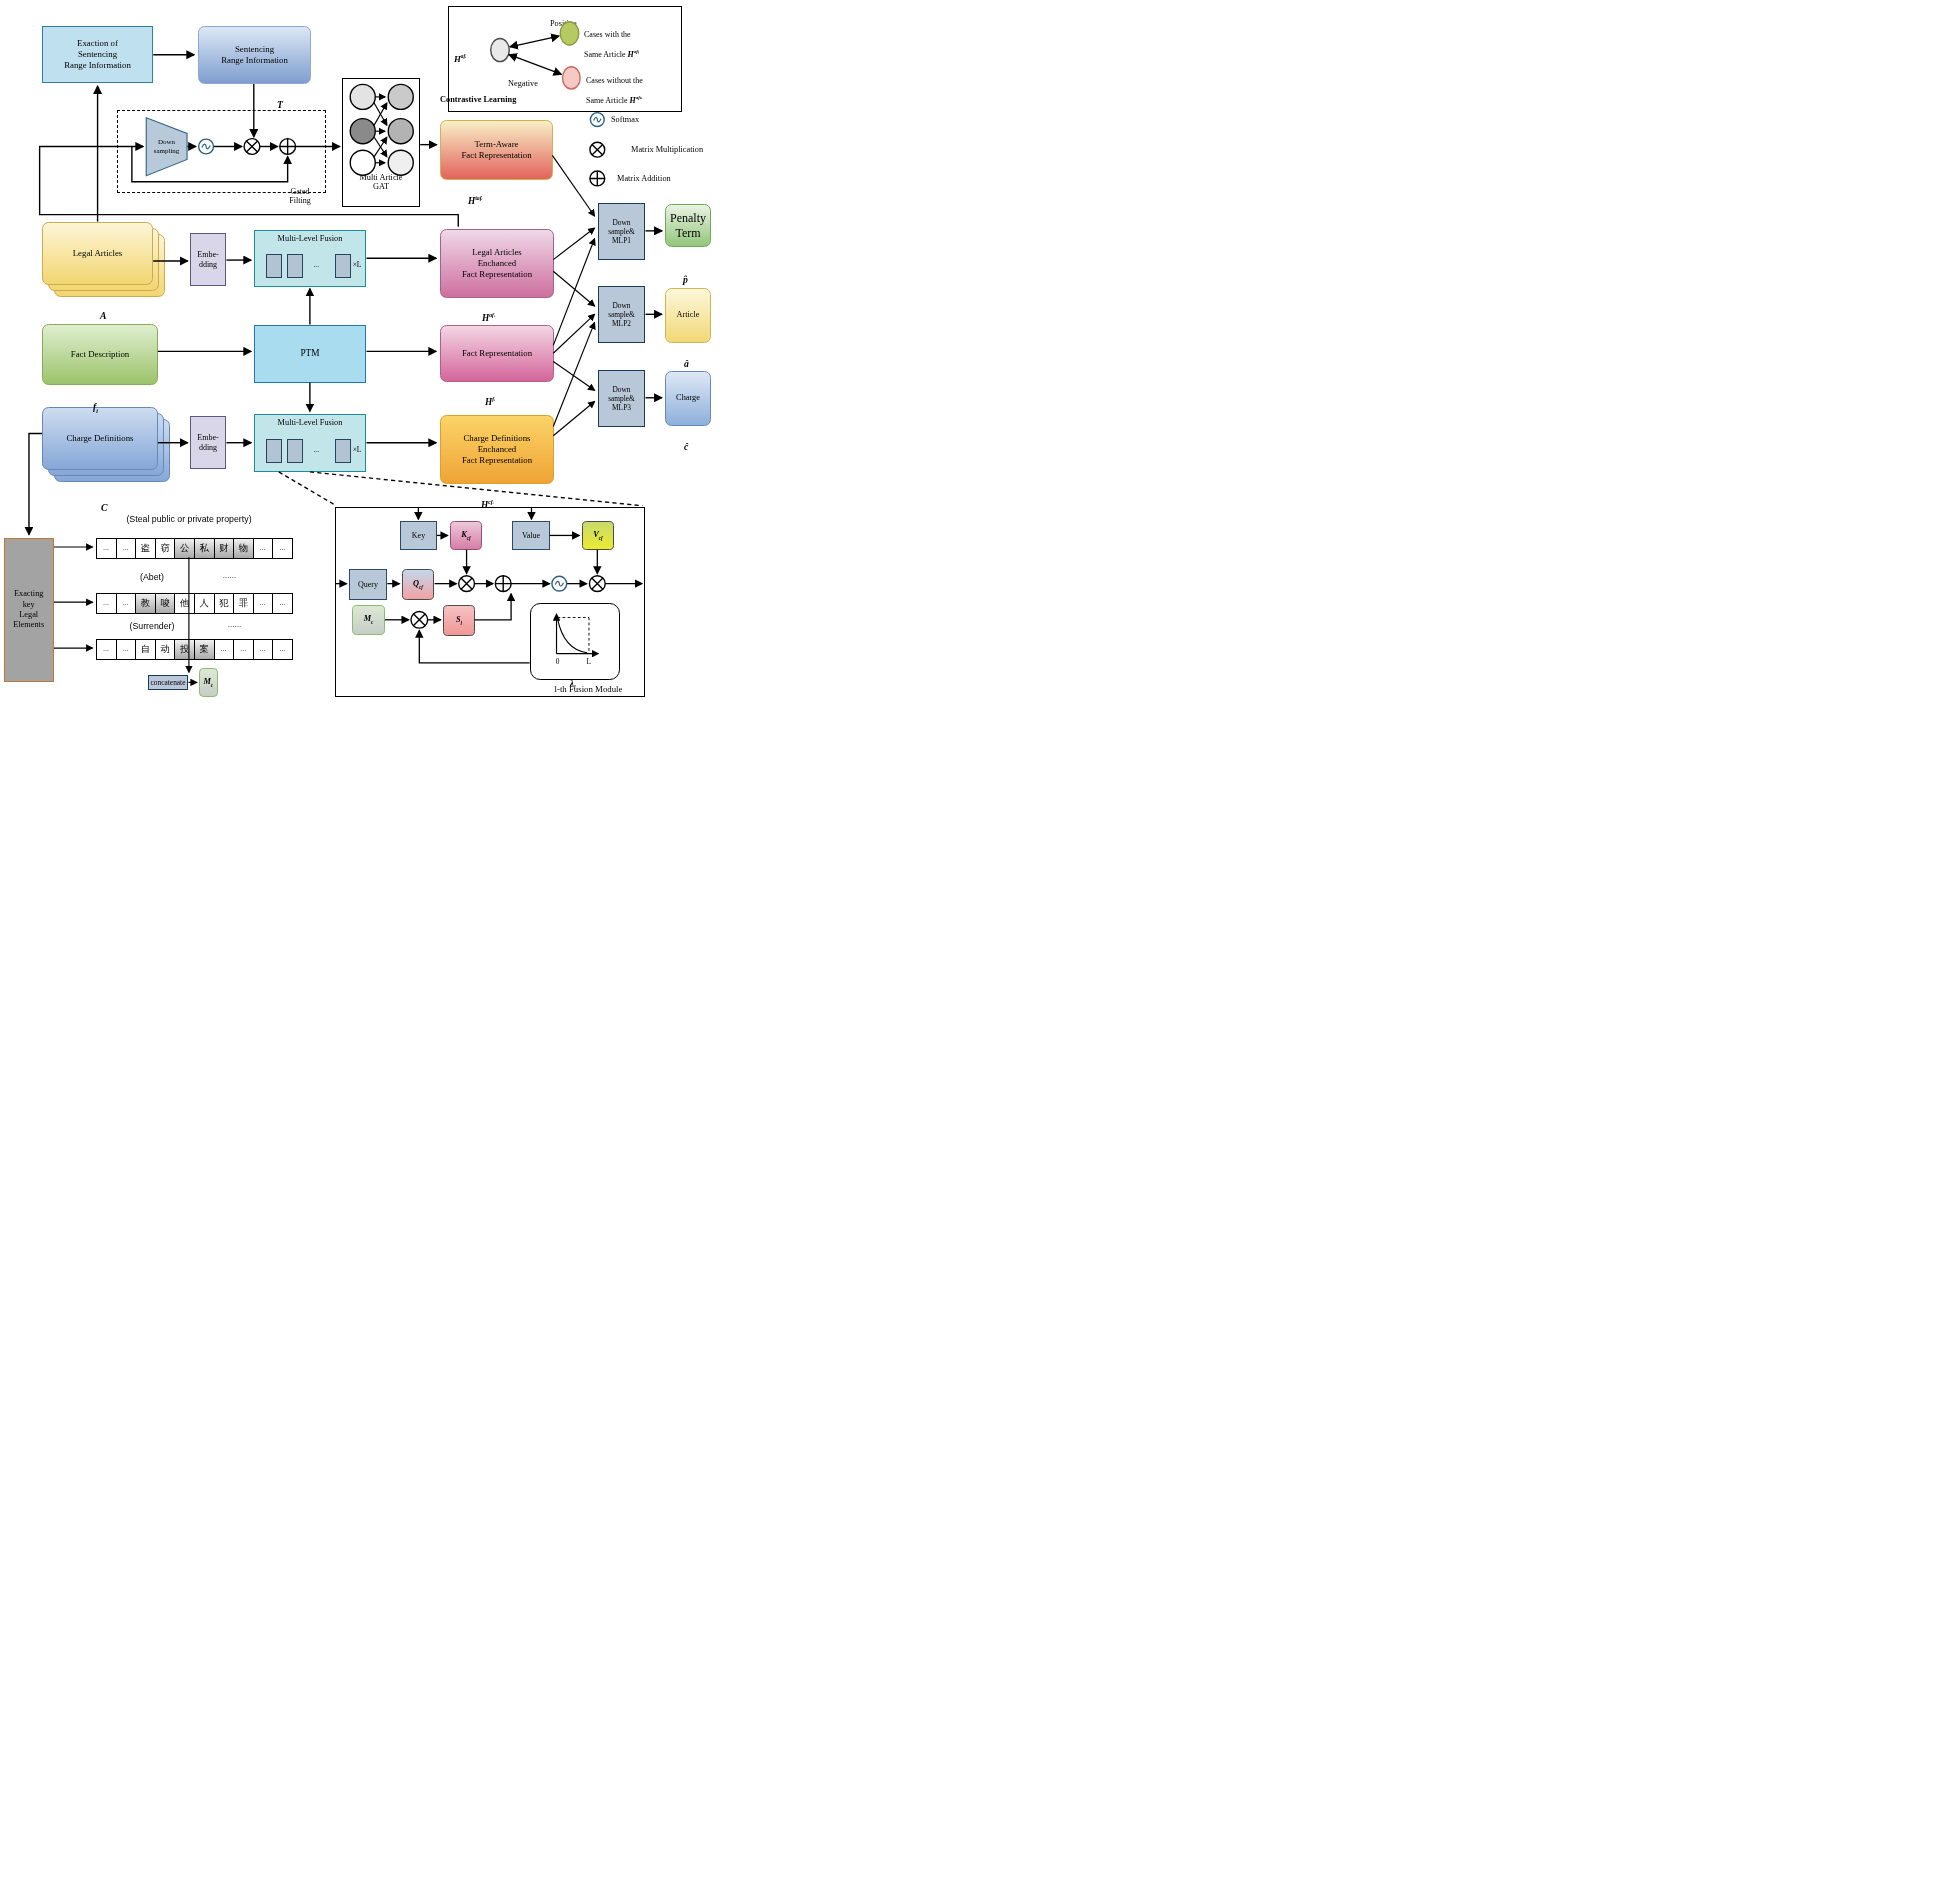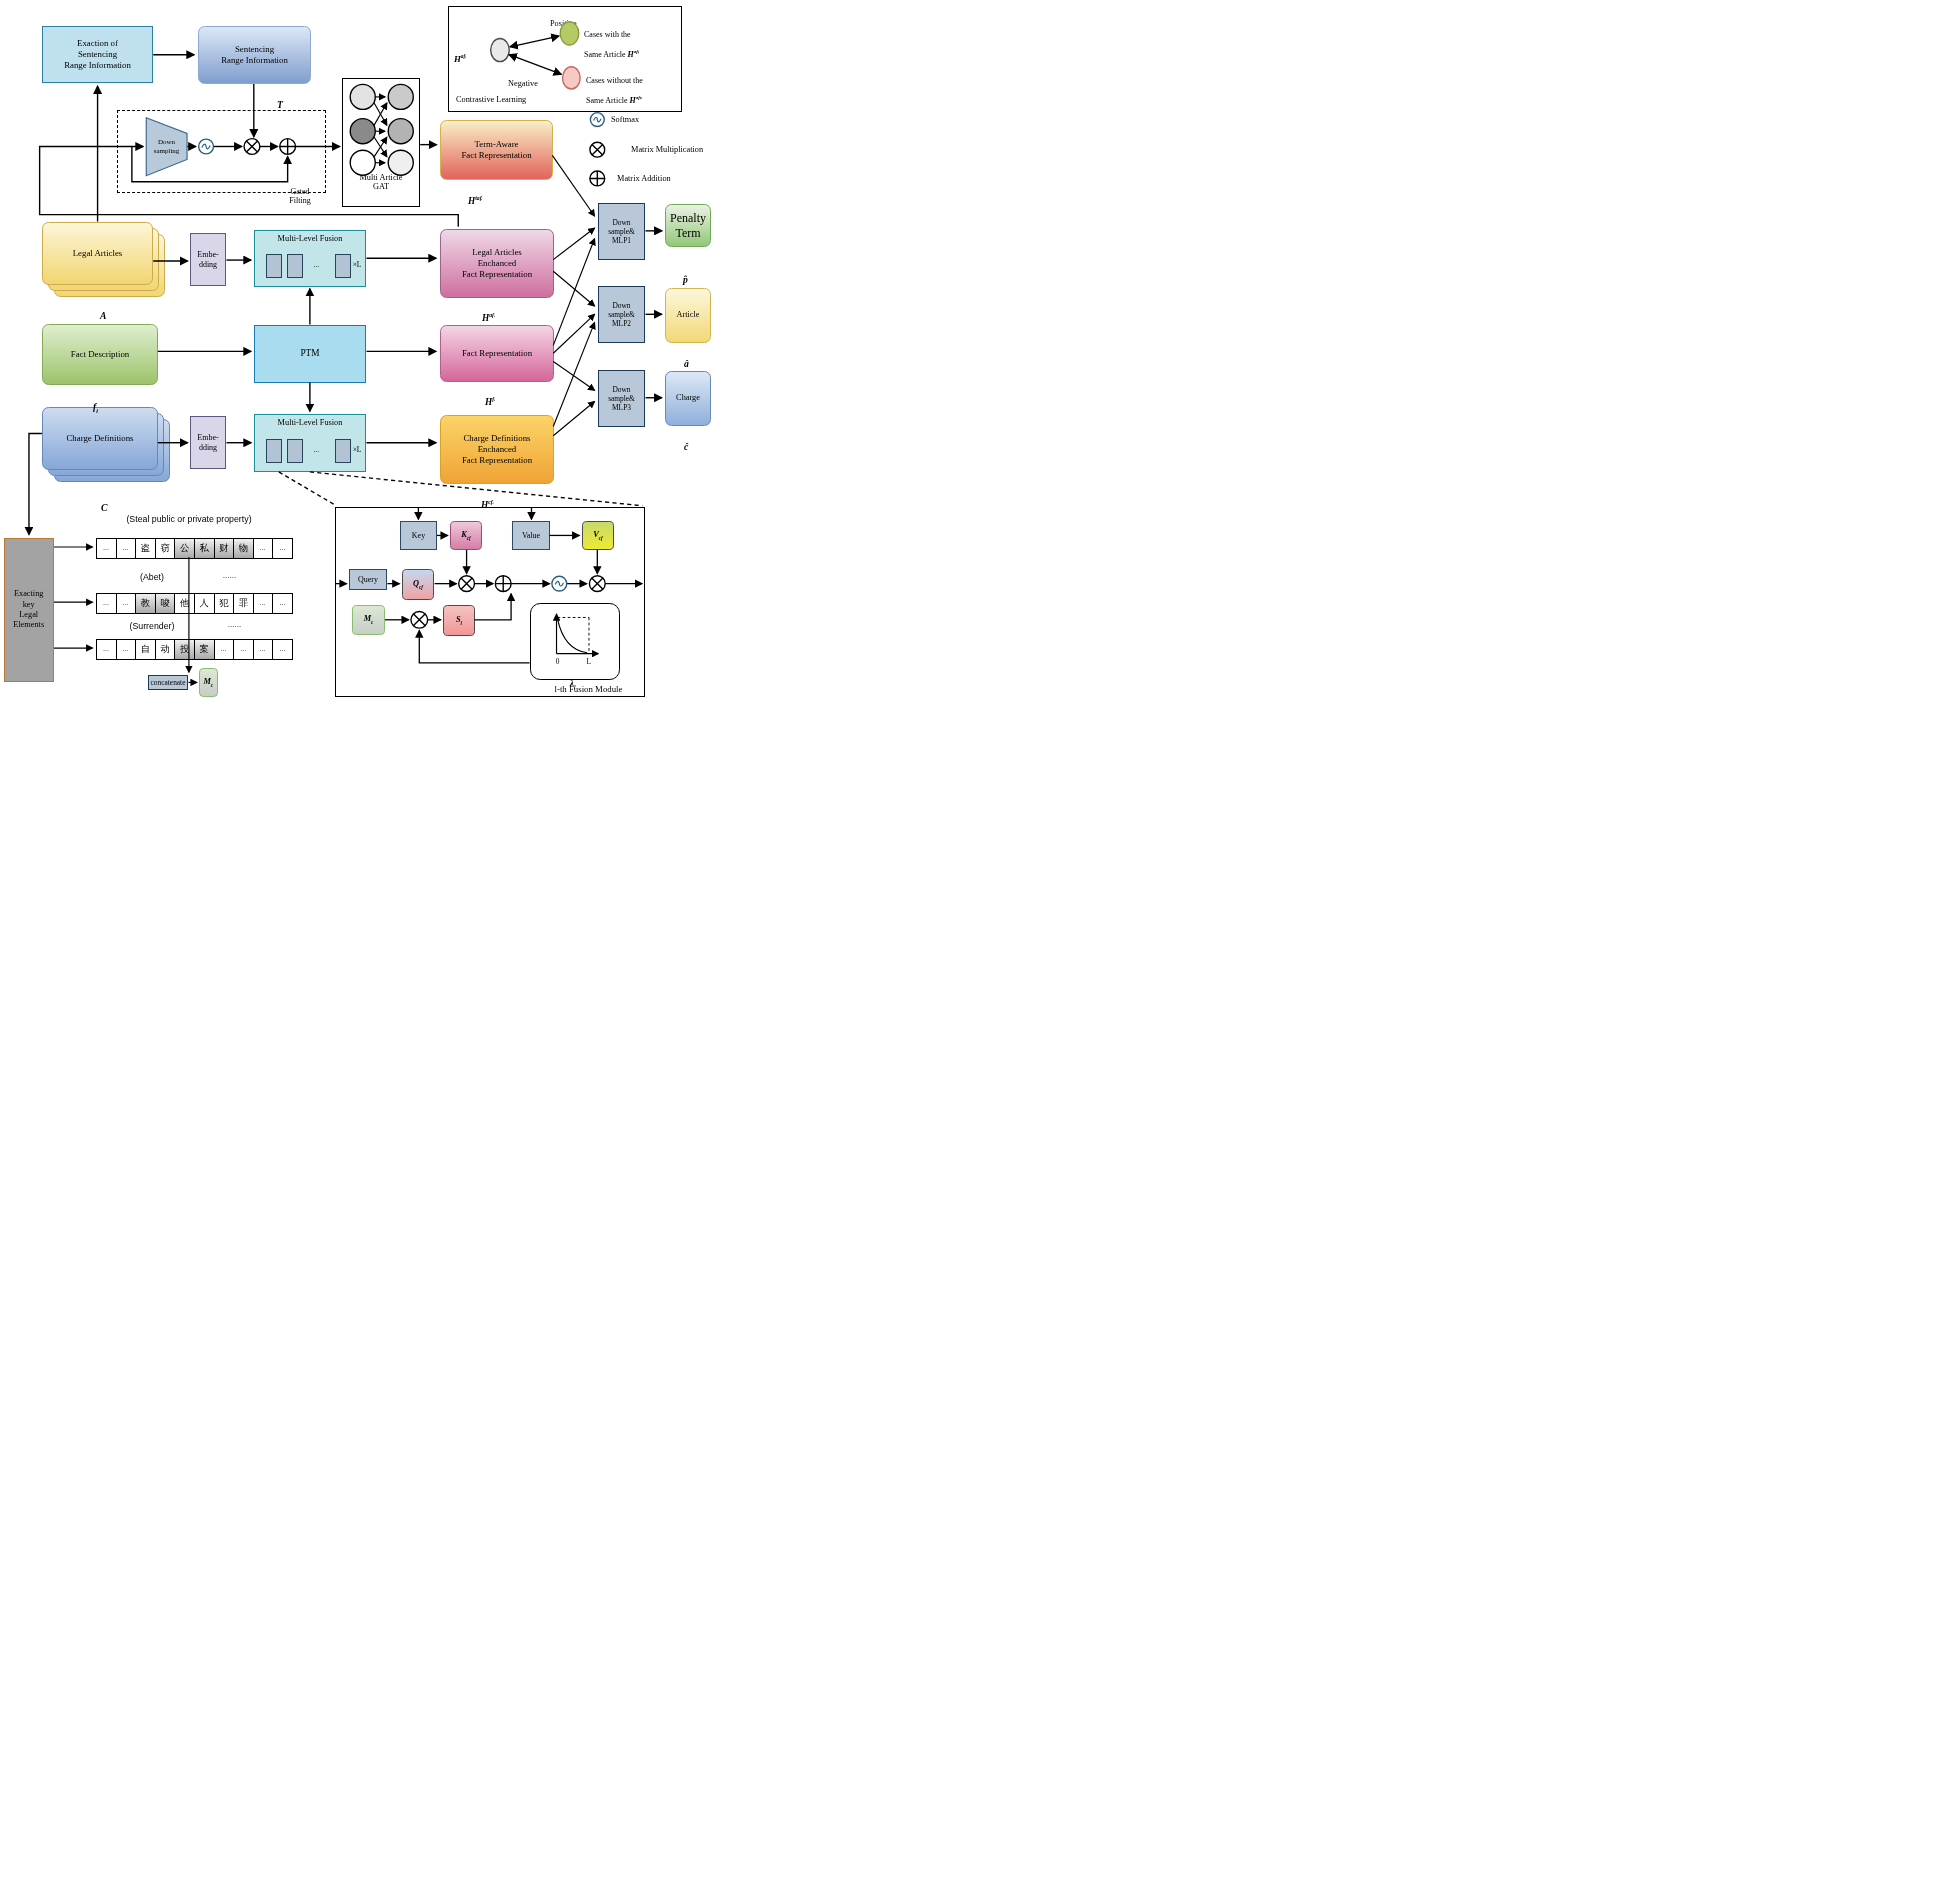--- a/index.html
+++ b/index.html
@@ -41,21 +41,21 @@
   <div class="lbl formula" style="left:454px;top:43px;font-size:8.8px;">
     <span>H</span><sup>afᵢ</sup></div>
   <div class="lbl" style="left:502px;top:18.6px;font-size:8.3px;padding-left:48px;">Positive</div>
   <div class="lbl" style="left:508px;top:79px;font-size:8.3px;">Negative</div>
   <div class="lbl" style="left:584px;top:21.3px;font-size:8px;text-align:left;">
     <span>Cases with the</span><br>
     <span>Same Article </span><span class="formula"><span>H</span><sup>afⱼ</sup></span></div>
   <div class="lbl" style="left:586px;top:67px;font-size:8px;text-align:left;">
     <span>Cases without the</span><br>
     <span>Same Article </span><span class="formula"><span>H</span><sup>afₖ</sup></span></div>
-  <div class="lbl" style="left:456px;top:95px;font-size:8.3px;">Contrastive Learning</div>
+  <div class="lbl" style="left:440px;top:95px;font-size:8.3px;font-weight:bold;">Contrastive Learning</div>
 
   <div class="abs" style="left:117px;top:110px;width:209px;height:83px;border:1.2px dashed #000;z-index:8;"></div>
   <div class="lbl box" style="left:146px;top:129px;width:41px;height:36px;font-size:7px;z-index:60;">Down
 sampling</div>
   <div class="lbl" style="left:277px;top:163px;width:46px;font-size:8px;margin-top:24px;">Gated
 Filting</div>
 
   <div class="abs" style="left:342px;top:78px;width:78px;height:129px;border:1.2px solid #000;z-index:8;"></div>
   <div class="lbl" style="left:343px;top:173px;width:76px;font-size:8.3px;">Multi Article
 GAT</div>
@@ -199,21 +199,21 @@
   <div class="abs" style="left:335px;top:507px;width:310px;height:190px;border:1.4px solid #000;z-index:8;"></div>
   <div class="lbl" style="left:533px;top:684px;width:111px;font-size:8.8px;">l-th Fusion Module</div>
 
   <div class="abs box" style="left:400px;top:521px;width:37px;height:29px;background:#b8c8d8;border:1.4px solid #2a4a6a;font-size:8px;">Key</div>
   <div class="abs box" style="left:450px;top:521px;width:32px;height:29px;background:linear-gradient(180deg,#eec8da,#d57ea6);border:1.4px solid #984e72;border-radius:4.6px;">
     <span class="formula" style="font-size:8.3px;"><span>K</span><sub>cf</sub></span></div>
   <div class="abs box" style="left:512px;top:521px;width:38px;height:29px;background:#b8c8d8;border:1.4px solid #2a4a6a;font-size:8px;">Value</div>
   <div class="abs box" style="left:582px;top:521px;width:32px;height:29px;background:linear-gradient(180deg,#c8d96e,#eceb2f);border:1.4px solid #4a4a4a;border-radius:4.6px;">
     <span class="formula" style="font-size:8.3px;"><span>V</span><sub>cf</sub></span></div>
 
-  <div class="abs box" style="left:349px;top:569px;width:38px;height:21px;background:#b8c8d8;border:1.4px solid #2a4a6a;font-size:8px;">Query</div>
+  <div class="abs box" style="left:349px;top:569px;width:38px;height:31px;background:#b8c8d8;border:1.4px solid #2a4a6a;font-size:8px;">Query</div>
   <div class="abs box" style="left:402px;top:569px;width:32px;height:31px;background:linear-gradient(180deg,#c5d7ee,#f1a2a2);border:1.4px solid #4a4a4a;border-radius:4.6px;">
     <span class="formula" style="font-size:8.3px;"><span>Q</span><sub>cf</sub></span></div>
 
   <div class="abs box" style="left:352px;top:605px;width:33px;height:30px;background:linear-gradient(180deg,#dbe9d3,#c7cdc7);border:1.4px solid #8abb6e;border-radius:4.6px;">
     <span class="formula" style="font-size:8.3px;"><span>M</span><sub>c</sub></span></div>
   <div class="abs box" style="left:443px;top:605px;width:32px;height:31px;background:linear-gradient(180deg,#f6c2c2,#f09797);border:1.4px solid #4a4a4a;border-radius:4.6px;">
     <span class="formula" style="font-size:8.3px;"><span>S</span><sub>l</sub></span></div>
 
   <div class="abs" style="left:530px;top:603px;width:90px;height:77px;border:1.2px solid #000;border-radius:10.2px;z-index:10;"></div>
   <div class="lbl" style="left:553px;top:657px;width:9.3px;font-size:7.4px;">0</div>

